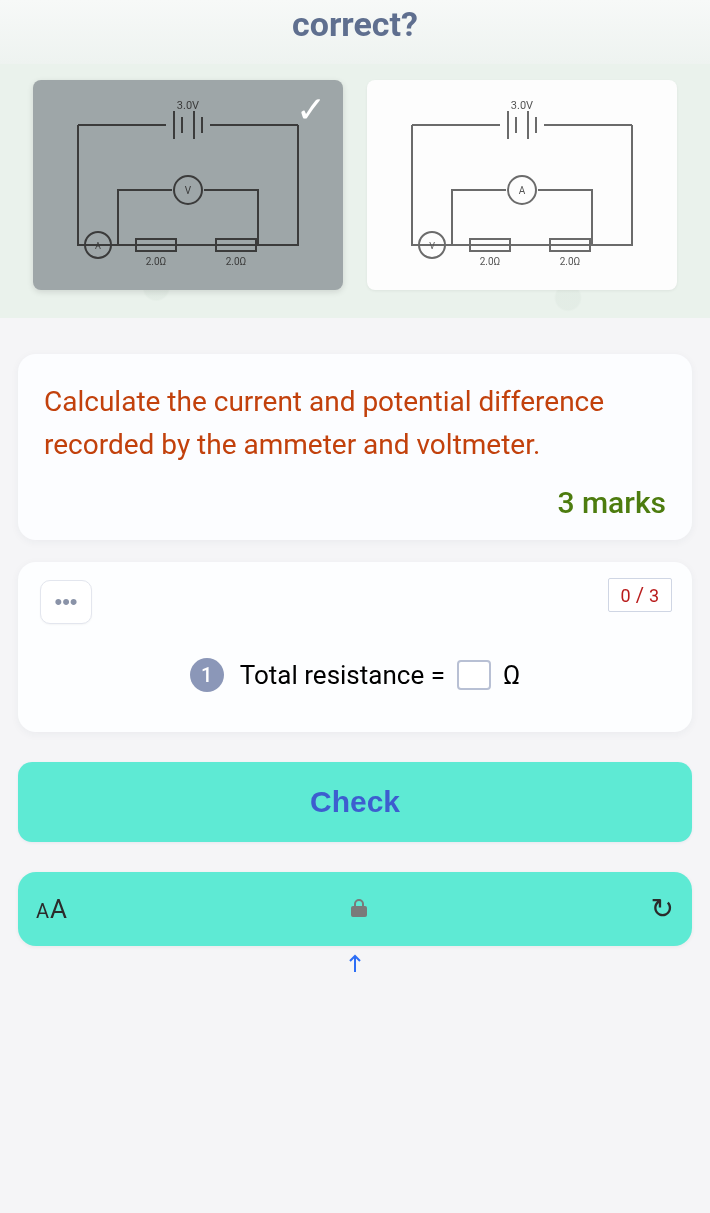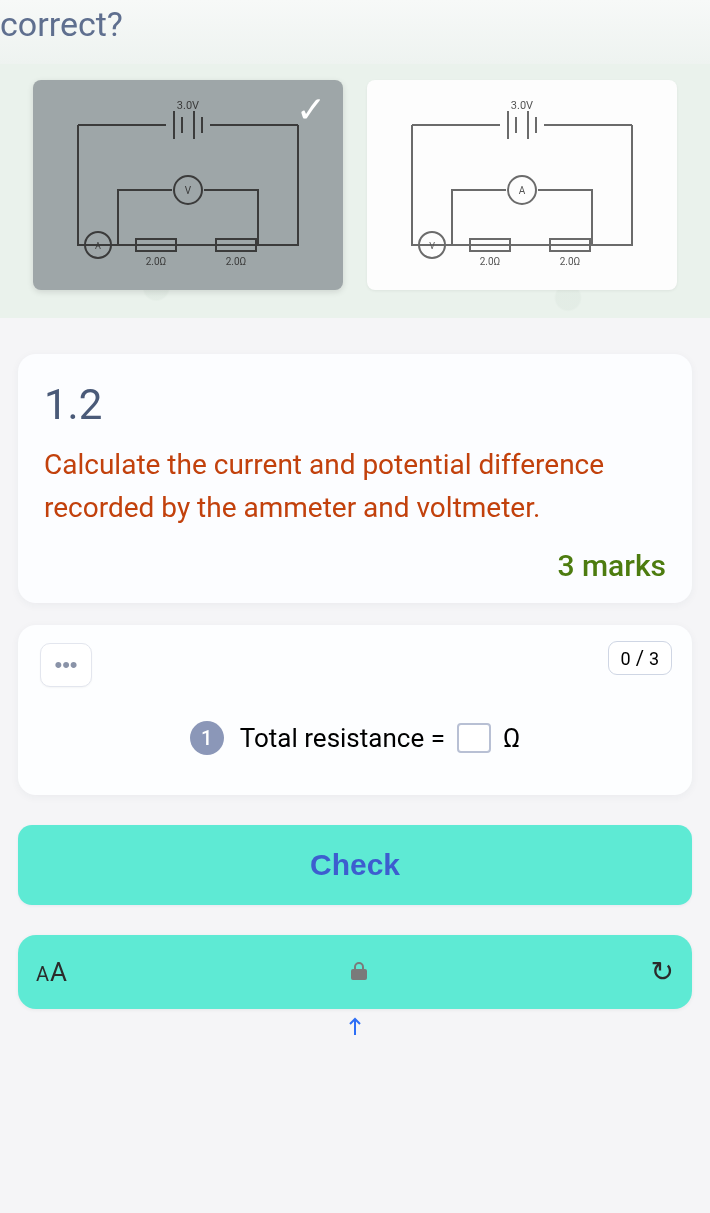--- a/index.html
+++ b/index.html
@@ -1,21 +1,21 @@
 <!DOCTYPE html>
 <html><head>
 <meta charset="utf-8">
 <style>
   * { box-sizing: border-box; margin: 0; padding: 0; }
   html, body { width: 710px; height: 1213px; font-family: -apple-system, BlinkMacSystemFont, "Segoe UI", Roboto, Helvetica, Arial, sans-serif; background: #f5f5f7; overflow: hidden; }
   .page { width: 710px; height: 1213px; display: flex; flex-direction: column; }
   .content { flex: 1; padding: 0 0 0 0; overflow: hidden; }
 
   .header-q {
-    color: #5f6f8f; font-size: 34px; font-weight: 400; padding: 4px 0 20px;
+    text-align: center; color: #5f6f8f; font-size: 34px; font-weight: 700; padding: 4px 0 20px;
     background: linear-gradient(#f7f9f8,#eef3f0);
   }
 
   .answer-panel {
     background: #eaf2ec; padding: 16px 18px 28px; display:flex; gap: 24px; align-items:flex-start; justify-content:center;
     position: relative;
   }
   .answer-panel::before { content:""; position:absolute; inset:0; background:
     radial-gradient(circle at 22% 88%, rgba(120,150,130,.06) 12px, transparent 14px),
     radial-gradient(circle at 80% 92%, rgba(120,150,130,.06) 12px, transparent 14px);
@@ -46,22 +46,22 @@
     margin: 22px 18px 0; background: #fdfeff; border-radius: 18px; padding: 18px 22px 40px;
     box-shadow: 0 2px 8px rgba(40,50,80,.05);
     position: relative;
   }
   .dots-btn {
     width: 52px; height: 44px; border-radius: 10px; background:#fff; border:1px solid #e3e6ee;
     color:#8a93a8; font-size:22px; display:flex; align-items:center; justify-content:center;
     box-shadow: 0 1px 2px rgba(0,0,0,.04);
   }
   .score-badge {
-    position:absolute; top:16px; right:20px; border:1px solid #cfd6e4; border-radius:9px;
-    padding:4px 12px; color:#000000; font-size:20px; background:#fff;
+    position:absolute; top:16px; right:20px; border:1px solid #cfd6e4; border-radius:2px;
+    padding:4px 12px; color:#b91c1c; font-size:20px; background:#fff;
   }
   .score-badge .num { font-size:18px; }
   .formula-row { display:flex; align-items:center; justify-content:center; gap:16px; margin-top:34px; }
   .step-num {
     width:34px; height:34px; border-radius:50%; background:#8b97b8; color:#fff;
     font-size:20px; display:flex; align-items:center; justify-content:center; font-weight:500;
   }
   .formula { font-size:26px; color:#000000; display:flex; align-items:center; gap:12px; }
   .blank {
     width:34px; height:30px; border:2px solid #b8c0d4; border-radius:4px; display:inline-block;
@@ -148,21 +148,20 @@
           <text x="140" y="14" font-size="11" fill="#555" text-anchor="middle">3.0V</text>
           <text x="140" y="99" font-size="10" fill="#555" text-anchor="middle">A</text>
           <text x="50" y="154" font-size="9" fill="#555" text-anchor="middle">V</text>
           <text x="108" y="170" font-size="10" fill="#555" text-anchor="middle">2.0Ω</text>
           <text x="188" y="170" font-size="10" fill="#555" text-anchor="middle">2.0Ω</text>
         </svg>
       </div>
     </div>
 
     <div class="question-card">
-      <div class="qnum">1.2</div>
       <div class="qtext">Calculate the current and potential difference recorded by the ammeter and voltmeter.</div>
       <div class="marks">3 marks</div>
     </div>
 
     <div class="answer-card">
       <button class="dots-btn">•••</button>
       <div class="score-badge">
         <span class="num">0</span> / <span class="num">3</span>
       </div>
       <div class="formula-row">

